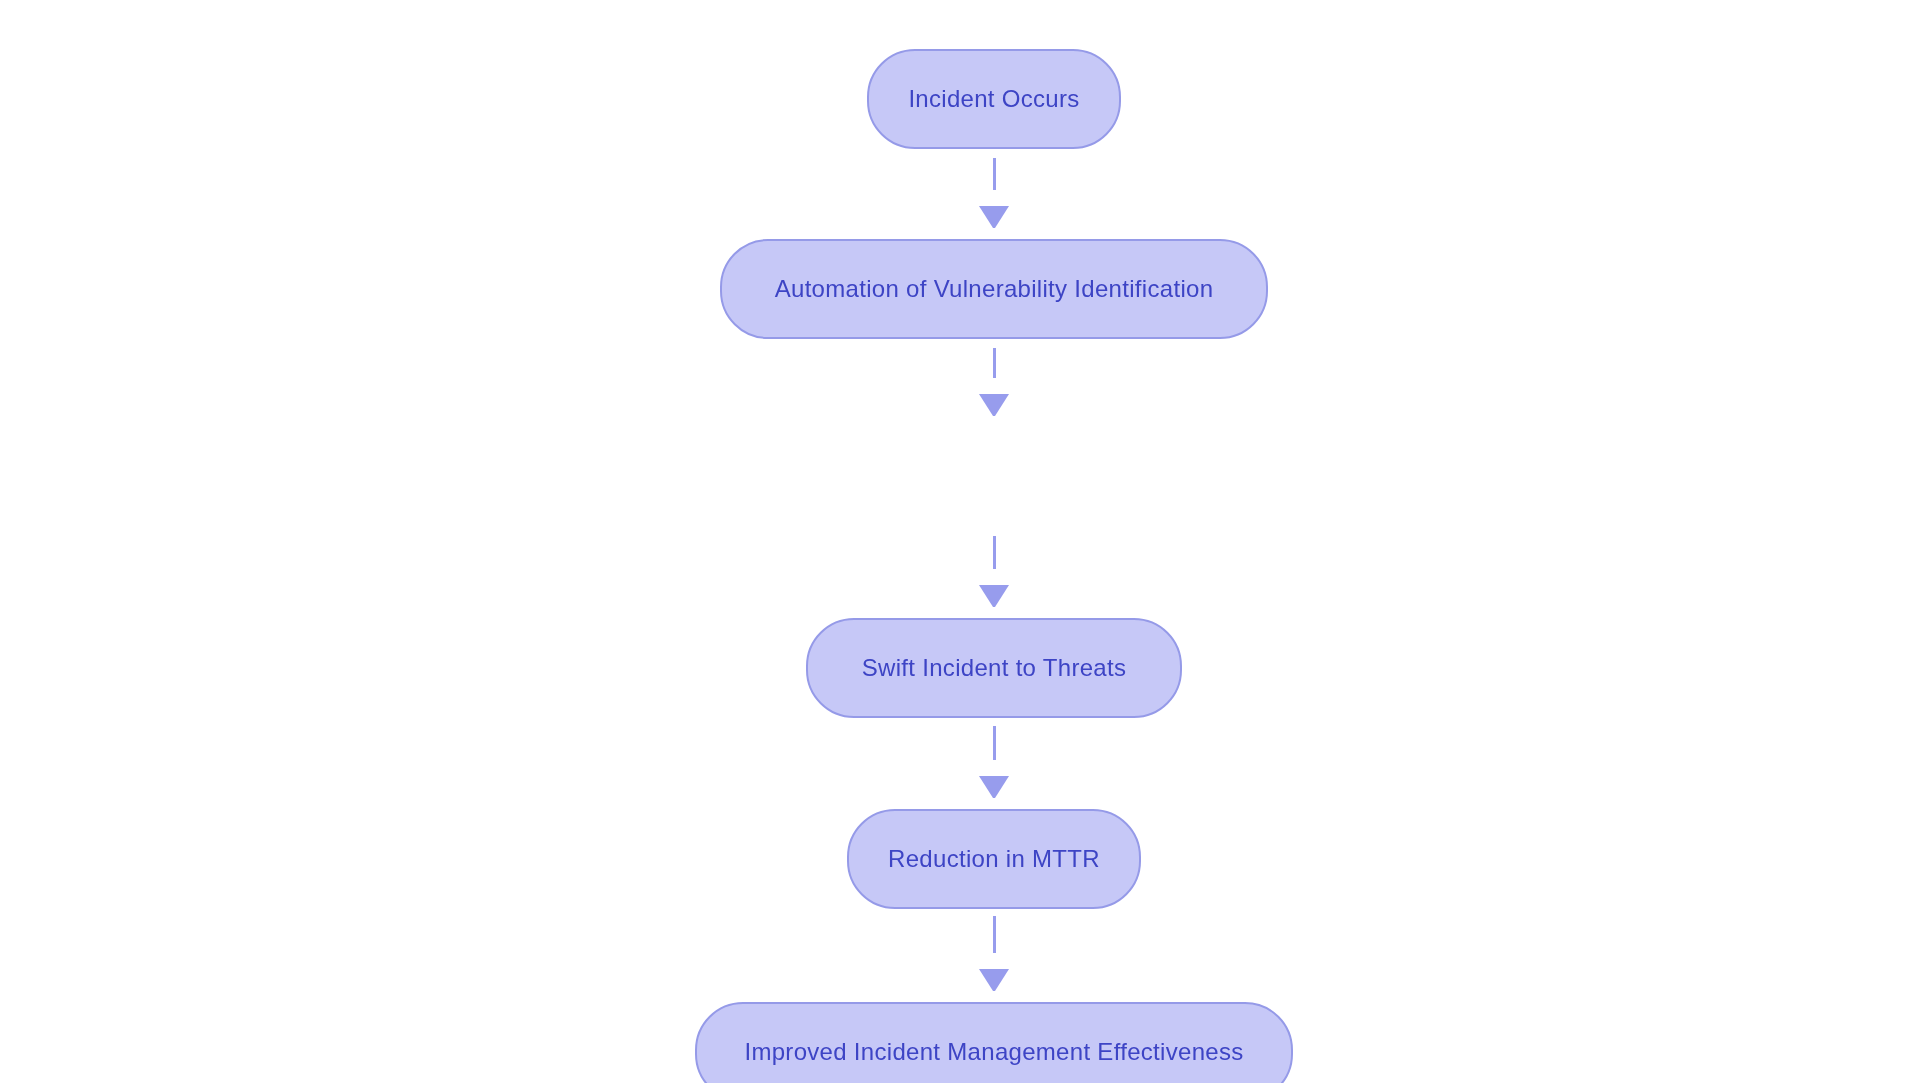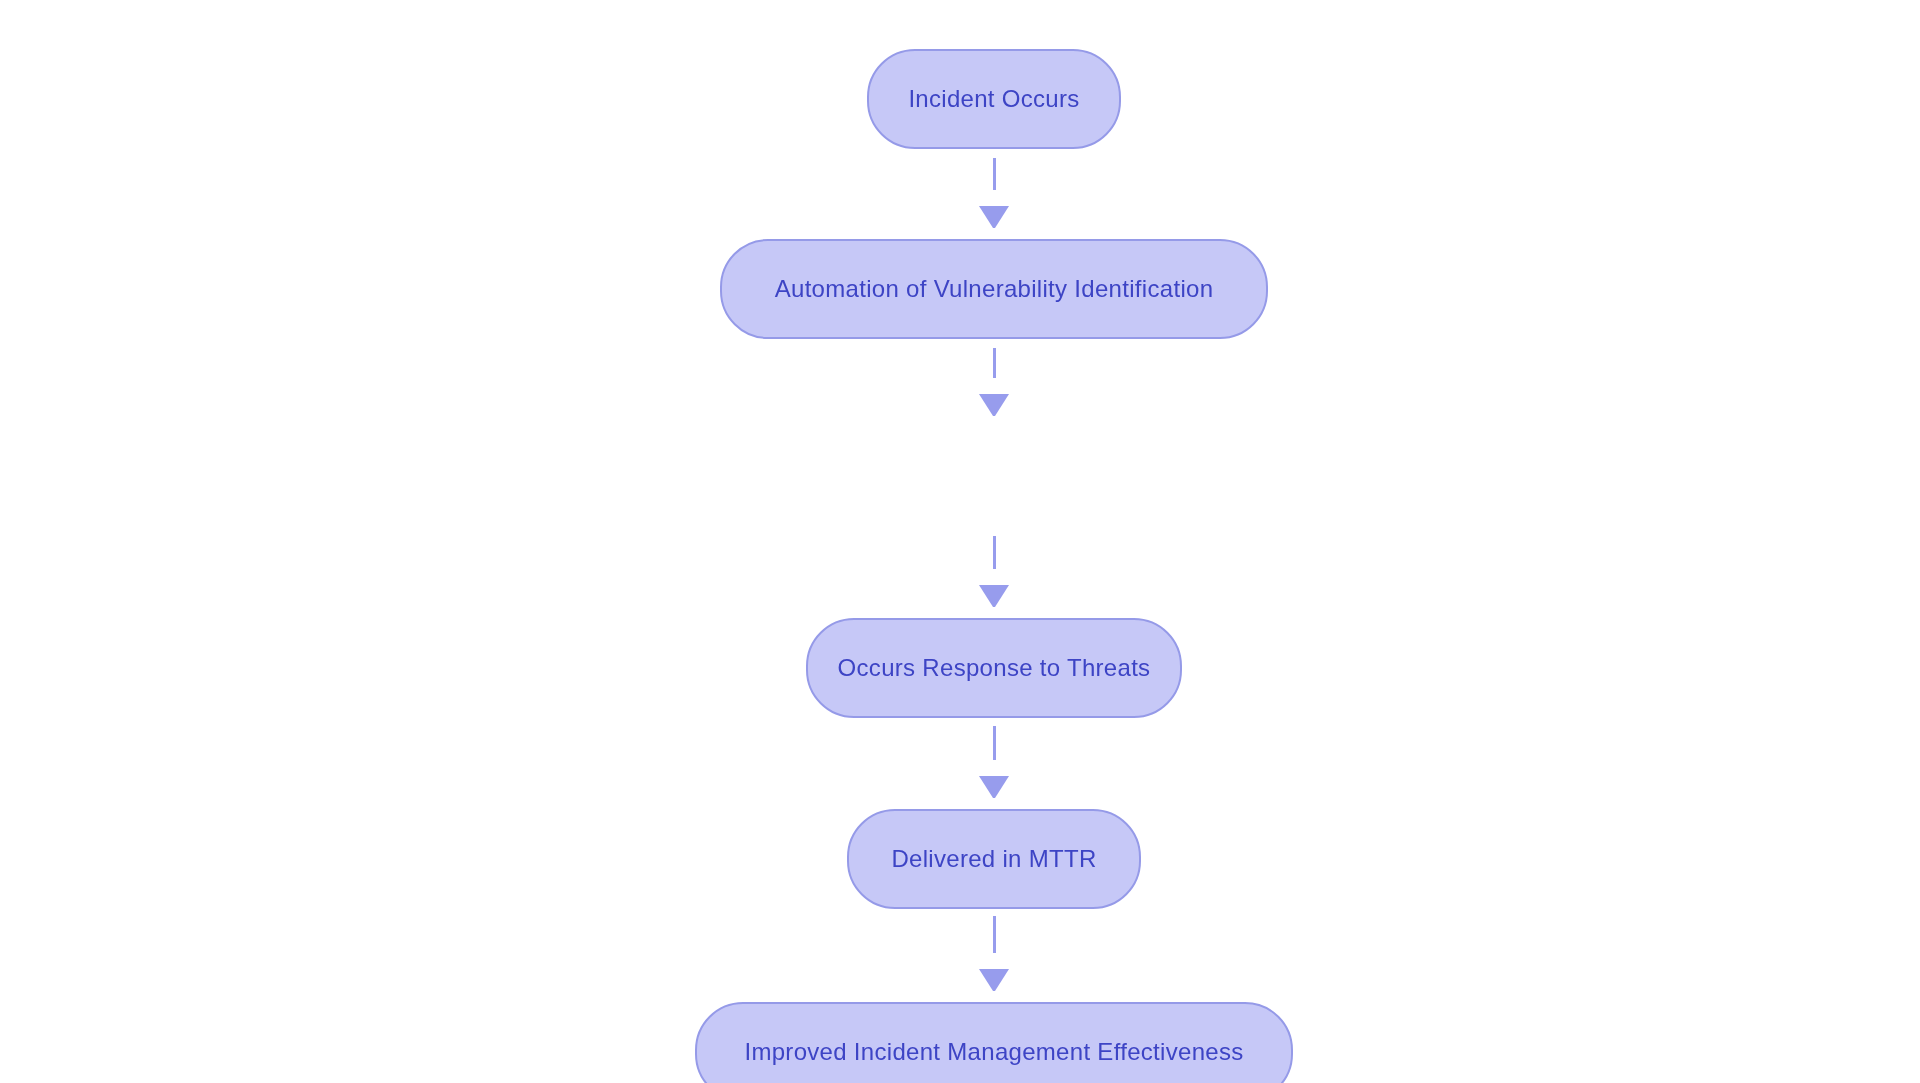--- a/index.html
+++ b/index.html
@@ -94,30 +94,30 @@
     <div class="head"></div>
   </div>
 
 
   <div class="arrow a3">
     <div class="line"></div>
     <div class="head"></div>
   </div>
 
   <div class="node n4">
-    <span>Occurs Response to Threats</span>
+    <span>Swift Incident to Threats</span>
   </div>
 
   <div class="arrow a4">
     <div class="line"></div>
     <div class="head"></div>
   </div>
 
   <div class="node n5">
-    <span>Delivered in MTTR</span>
+    <span>Reduction in MTTR</span>
   </div>
 
   <div class="arrow a5">
     <div class="line"></div>
     <div class="head"></div>
   </div>
 
   <div class="node n6">
     <span>Improved Incident Management Effectiveness</span>
   </div>

